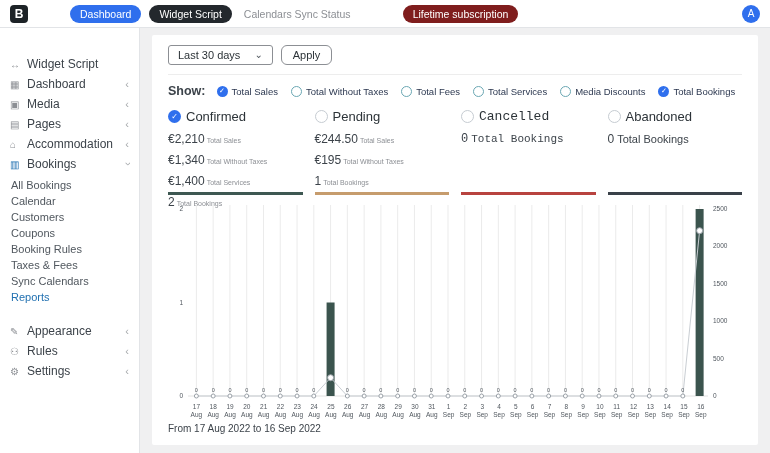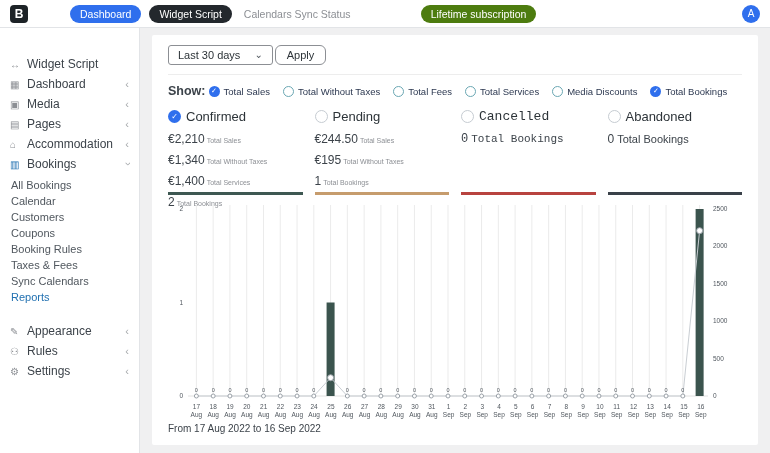--- a/index.html
+++ b/index.html
@@ -4,39 +4,39 @@
 <style>
 *{box-sizing:border-box;margin:0;padding:0}
 html,body{width:770px;height:453px;overflow:hidden;background:#f0f0f1;color:#3c434a;font-family:"Liberation Sans",sans-serif}
 .topbar{height:28px;background:#fff;border-bottom:1px solid #e2e4e7;display:flex;align-items:center;padding:0 10px}
 .logo{width:18px;height:18px;border-radius:4px;background:#1d2327;color:#fff;font-weight:bold;font-size:12px;display:flex;align-items:center;justify-content:center;cursor:pointer}
 .nav{display:flex;align-items:center;gap:8px;margin-left:42px}
 .pill{font-size:10.5px;padding:3px 10px;border-radius:11px;cursor:pointer;white-space:nowrap}
 .pill.blue{background:#2f6fed;color:#fff}
 .pill.dark{background:#23282d;color:#fff}
 .pill.plain{color:#8c8f94;padding:3px 4px;cursor:default}
-.pill.green{background:#4d7c0f;color:#fff;margin-left:58px}
+.pill.green{background:#7f1d1d;color:#fff;margin-left:40px}
 .avatar{margin-left:auto;width:18px;height:18px;border-radius:50%;background:#2f6fed;color:#fff;font-size:10px;display:flex;align-items:center;justify-content:center;cursor:pointer}
 .layout{display:flex;height:425px}
 .sidebar{width:140px;flex:none;background:#fff;border-right:1px solid #e2e4e7;padding-top:26px}
 .side-item{display:flex;align-items:center;height:20px;padding:0 10px;font-size:12px;color:#3c434a;cursor:pointer}
 .side-item .ic{width:17px;font-size:10px;color:#8c8f94;flex:none}
 .side-item .chev{margin-left:auto;color:#a7aaad;font-size:11px}
 .chev.down{transform:rotate(-90deg)}
 .gap-top{margin-top:12px}
 .side-sub{padding:3px 0 4px}
 .sub-item{display:flex;align-items:center;height:16px;padding-left:11px;font-size:11px;color:#50575e;cursor:pointer}
 .sub-item.active{color:#2271b1}
 .main{flex:1;padding:7px 12px 8px;overflow:hidden}
 .panel{background:#fff;height:100%;padding:10px 16px 6px;border-radius:2px}
-.toolbar{display:flex;gap:2px;align-items:center;padding-bottom:9px;border-bottom:1px solid #ededed}
+.toolbar{display:flex;gap:8px;align-items:center;padding-bottom:9px;border-bottom:1px solid #ededed}
 .select{display:flex;align-items:center;gap:14px;border:1px solid #8c8f94;border-radius:3px;font-size:11px;padding:3px 9px;color:#2c3338;cursor:pointer;background:#fff}
 .select::after{content:"⌄";color:#50575e;font-size:10px;line-height:1}
 .btn{border:1px solid #8c8f94;border-radius:6px;font-size:11px;padding:3px 11px;background:#fff;color:#2c3338;cursor:pointer}
-.showrow{display:flex;align-items:center;gap:0;padding:9px 0 7px}
+.showrow{display:flex;align-items:center;gap:8px;padding:9px 0 7px}
 .show-label{font-size:12.5px;font-weight:bold;color:#3c434a;margin-right:3px}
 .opt{display:flex;align-items:center;gap:4px;cursor:pointer;white-space:nowrap}
 .opt .lbl{font-size:9.5px;color:#2c3850}
 .chk{width:11px;height:11px;border-radius:50%;display:inline-flex;align-items:center;justify-content:center;font-size:7px;color:#fff;flex:none}
 .chk.on{background:#2f6fed}
 .chk.off{border:1px solid #6aa7b3;background:#fff}
 .cards{display:grid;grid-template-columns:repeat(4,1fr);gap:12px;margin:2px 0 8px}
 .card{height:88px;border-bottom:3px solid #ccc;padding-top:2px}
 .card .head{display:flex;align-items:center;gap:5px;margin-bottom:5px}
 .card .head .chk{width:13px;height:13px;font-size:8px}

